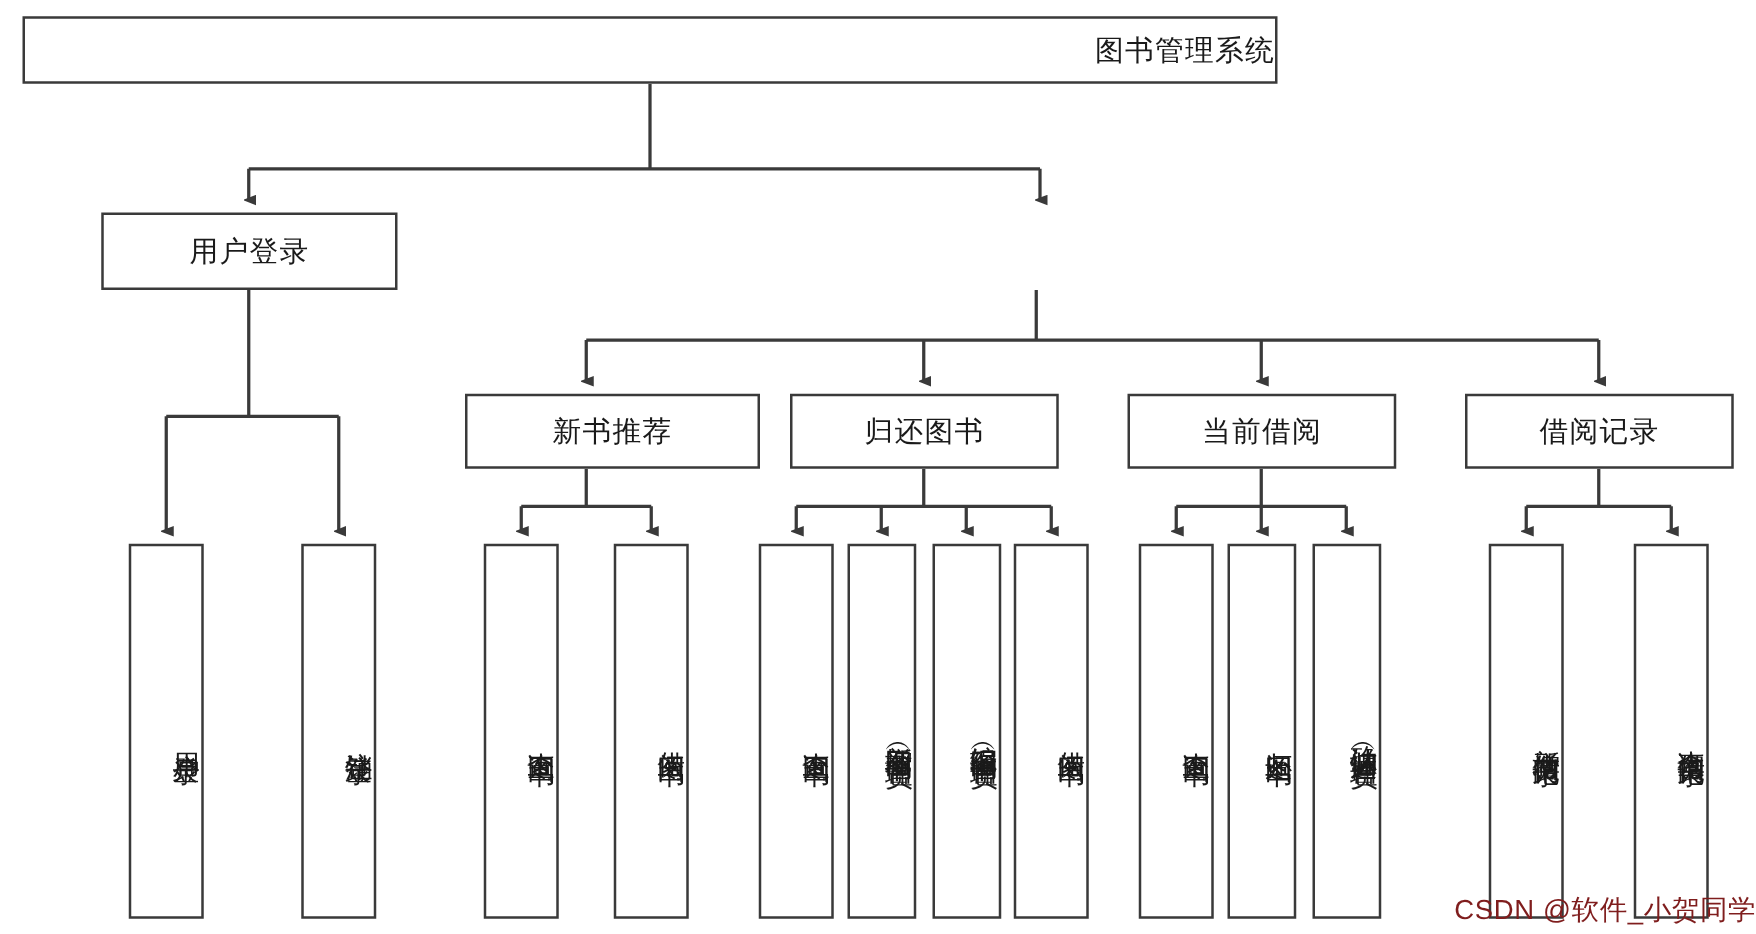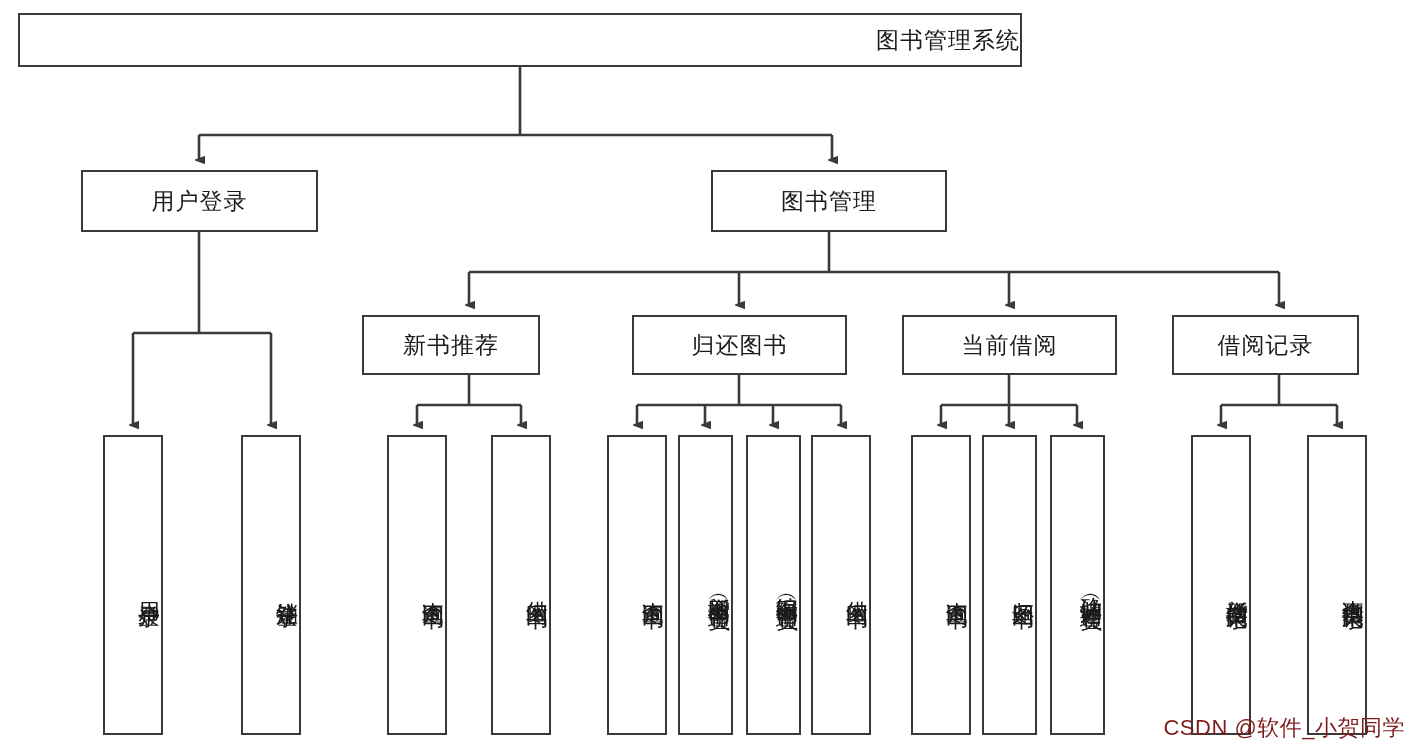--- a/index.html
+++ b/index.html
@@ -122,34 +122,31 @@
     </g>
   </svg>
 
   <div class="node horiz" style="left:18px; top:13px; width:1004px; height:54px;justify-content:flex-end;">
     <span class="label">图书管理系统</span>
   </div>
 
   <div class="node horiz" style="left:81px; top:170px; width:237px; height:62px;">
     <span class="label">用户登录</span>
   </div>
-  <div class="node horiz" style="left:711px; top:170px; width:236px; height:62px;">
-    <span class="label">图书管理</span>
-  </div>
 
-  <div class="node horiz" style="left:362px; top:315px; width:178px; height:60px;">
+  <div class="node horiz" style="left:372px; top:315px; width:236px; height:60px;">
     <span class="label">新书推荐</span>
   </div>
   <div class="node horiz" style="left:632px; top:315px; width:215px; height:60px;">
     <span class="label">归还图书</span>
   </div>
   <div class="node horiz" style="left:902px; top:315px; width:215px; height:60px;">
     <span class="label">当前借阅</span>
   </div>
-  <div class="node horiz" style="left:1172px; top:315px; width:187px; height:60px;">
+  <div class="node horiz" style="left:1172px; top:315px; width:215px; height:60px;">
     <span class="label">借阅记录</span>
   </div>
 
   <div class="node vert" style="left:103px; top:435px; width:60px; height:300px;">
     <span class="label">用户登录</span>
   </div>
   <div class="node vert" style="left:241px; top:435px; width:60px; height:300px;">
     <span class="label">注销登录</span>
   </div>
 

